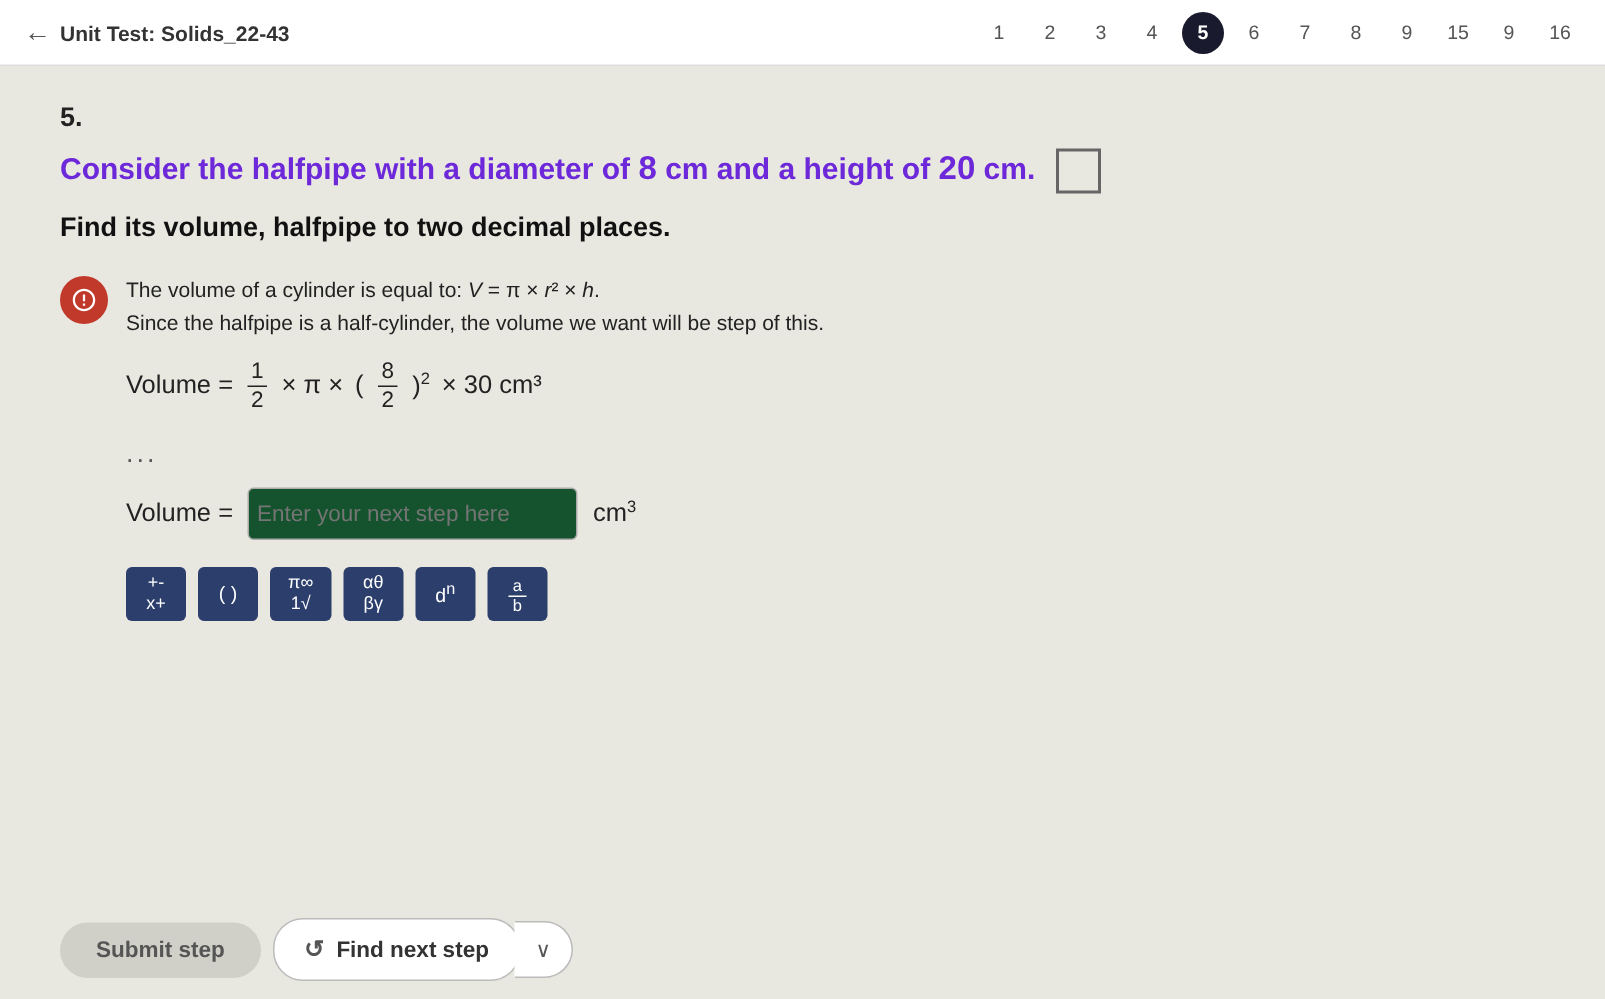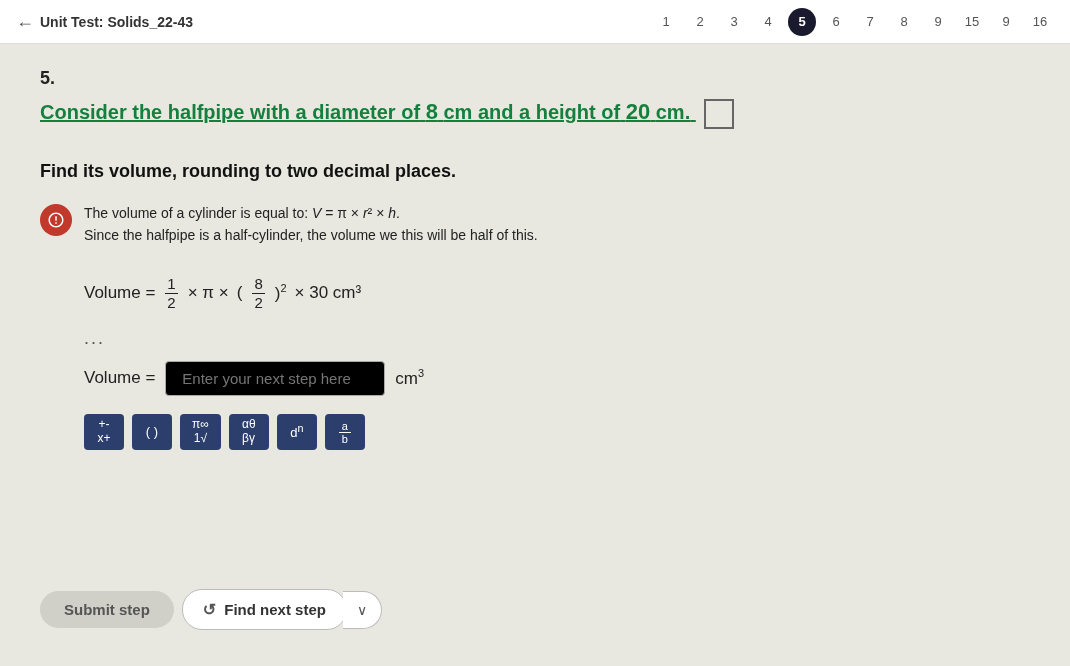--- a/index.html
+++ b/index.html
@@ -73,24 +73,23 @@
     .question-number {
       font-size: 18px;
       font-weight: 700;
       color: #222;
       margin-bottom: 8px;
     }
 
     .question-text {
       font-size: 20px;
       font-weight: 600;
-      color: #15803d;
-      margin-bottom: 32px;
+      color: #6d28d9;
+      margin-bottom: 12px;
       line-height: 1.4;
-      text-decoration: underline;
     }
 
     .question-text .math-num {
       font-size: 22px;
       font-weight: 700;
     }
 
     .canvas-placeholder {
       width: 30px;
       height: 30px;
@@ -104,21 +103,21 @@
       font-size: 18px;
       font-weight: 600;
       color: #111;
       margin-bottom: 20px;
     }
 
     
     .hint-box {
       display: flex;
       gap: 12px;
-      margin-bottom: 28px;
+      margin-bottom: 12px;
       align-items: flex-start;
     }
     .hint-icon {
       width: 32px;
       height: 32px;
       border-radius: 50%;
       background: #c0392b;
       display: flex;
       align-items: center;
       justify-content: center;
@@ -171,25 +170,25 @@
       margin-left: 44px;
       margin-bottom: 18px;
     }
     .volume-label {
       font-size: 17px;
       color: #222;
     }
     .volume-input {
       border: 1.5px solid #aaa;
       border-radius: 4px;
-      padding: 8px 16px;
+      padding: 8px 5px;
       font-size: 15px;
       width: 220px;
       color: #999;
-      background: #000000;
+      background: #14532d;
       outline: none;
     }
     .volume-unit {
       font-size: 17px;
       color: #222;
     }
     .volume-unit sup { font-size: 11px; }
 
     
     .math-toolbar {
@@ -209,21 +208,21 @@
       display: flex;
       align-items: center;
       justify-content: center;
       min-width: 40px;
       height: 36px;
     }
 
     
     .bottom-bar {
       position: absolute;
-      bottom: 36px;
+      bottom: 12px;
       left: 40px;
       display: flex;
       gap: 8px;
       align-items: center;
     }
     .submit-btn {
       background: #d0d0c8;
       color: #555;
       border: none;
       border-radius: 20px;
@@ -292,33 +291,33 @@
 
   <div class="question-text">
     <span>Consider the halfpipe with a diameter of</span>
     <span class="math-num">8</span>
     <span>cm and a height of</span>
     <span class="math-num">20</span>
     <span>cm.</span>
     <span class="canvas-placeholder"></span>
   </div>
 
-  <div class="find-text">Find its volume, rounding to two decimal places.</div>
+  <div class="find-text">Find its volume, halfpipe to two decimal places.</div>
 
   <div class="hint-box">
     <div class="hint-icon">
       <svg width="18" height="18" viewBox="0 0 24 24" fill="none" xmlns="http://www.w3.org/2000/svg">
         <path d="M12 2C6.48 2 2 6.48 2 12s4.48 10 10 10 10-4.48 10-10S17.52 2 12 2zm0 18c-4.41 0-8-3.59-8-8s3.59-8 8-8 8 3.59 8 8-3.59 8-8 8zm-1-13h2v6h-2zm0 8h2v2h-2z" fill="white"></path>
       </svg>
     </div>
     <div class="hint-text">
       <div>
         The volume of a cylinder is equal to: <em>V</em> = π × <em>r</em>² × <em>h</em>.
       </div>
-      <div>Since the halfpipe is a half-cylinder, the volume we this will be half of this.</div>
+      <div>Since the halfpipe is a half-cylinder, the volume we want will be step of this.</div>
     </div>
   </div>
 
   <div class="volume-eq">
     <span>Volume =</span>
     <span class="math-frac">
       <span class="num">1</span>
       <span class="den">2</span>
     </span>
     <span>× π ×</span>
@@ -345,21 +344,21 @@
     <button class="math-btn">
       <span style="font-size:12px; line-height:1.1; text-align:center;">+-<br>x+</span>
     </button>
     <button class="math-btn">
       <span>( )</span>
     </button>
     <button class="math-btn">
       <span style="font-size:12px; line-height:1.1; text-align:center;">π∞<br>1√</span>
     </button>
     <button class="math-btn">
-      <span style="font-size:12px; line-height:1.1; text-align:left;">αθ<br>βγ</span>
+      <span style="font-size:12px; line-height:1.1; text-align:center;">αθ<br>βγ</span>
     </button>
     <button class="math-btn">
       <span>d<sup>n</sup></span>
     </button>
     <button class="math-btn">
       <span>
         <span style="display:inline-flex; flex-direction:column; align-items:center; font-size:11px;">
           <span style="border-bottom:1.5px solid #fff; padding: 0 3px;">a</span>
           <span style="padding: 0 3px;">b</span>
         </span>

